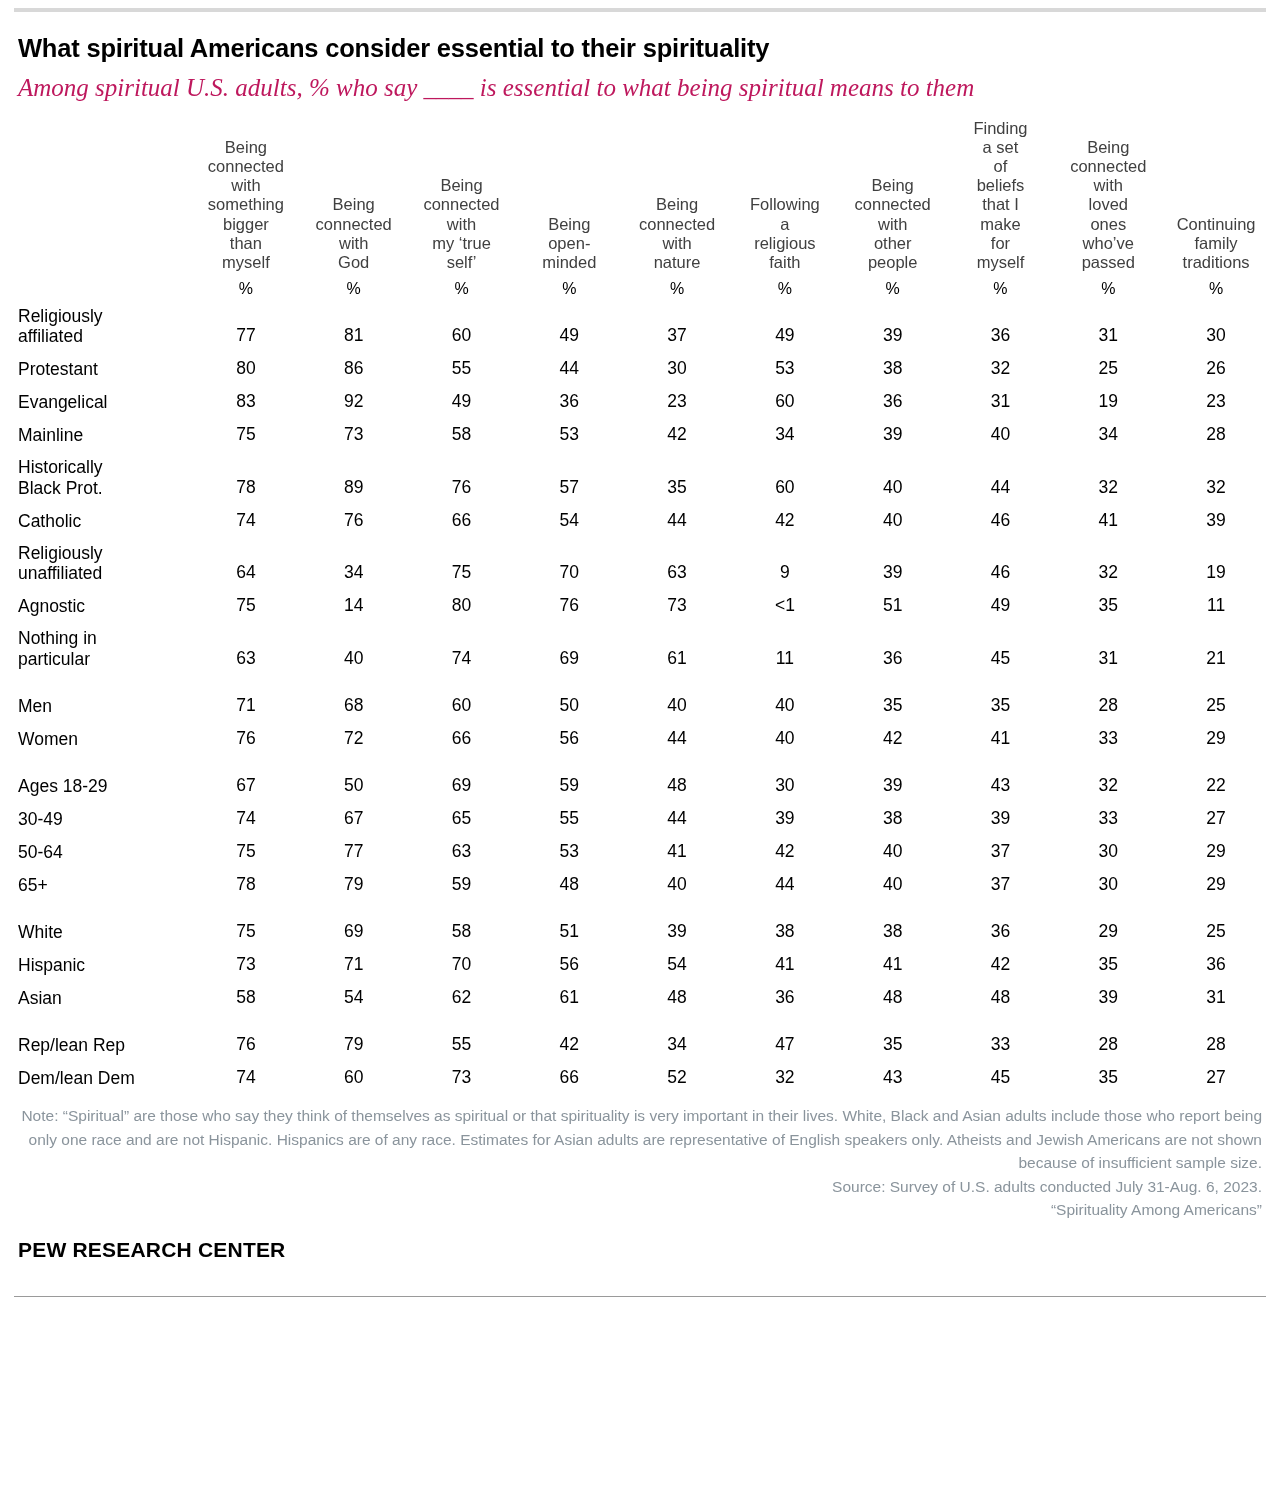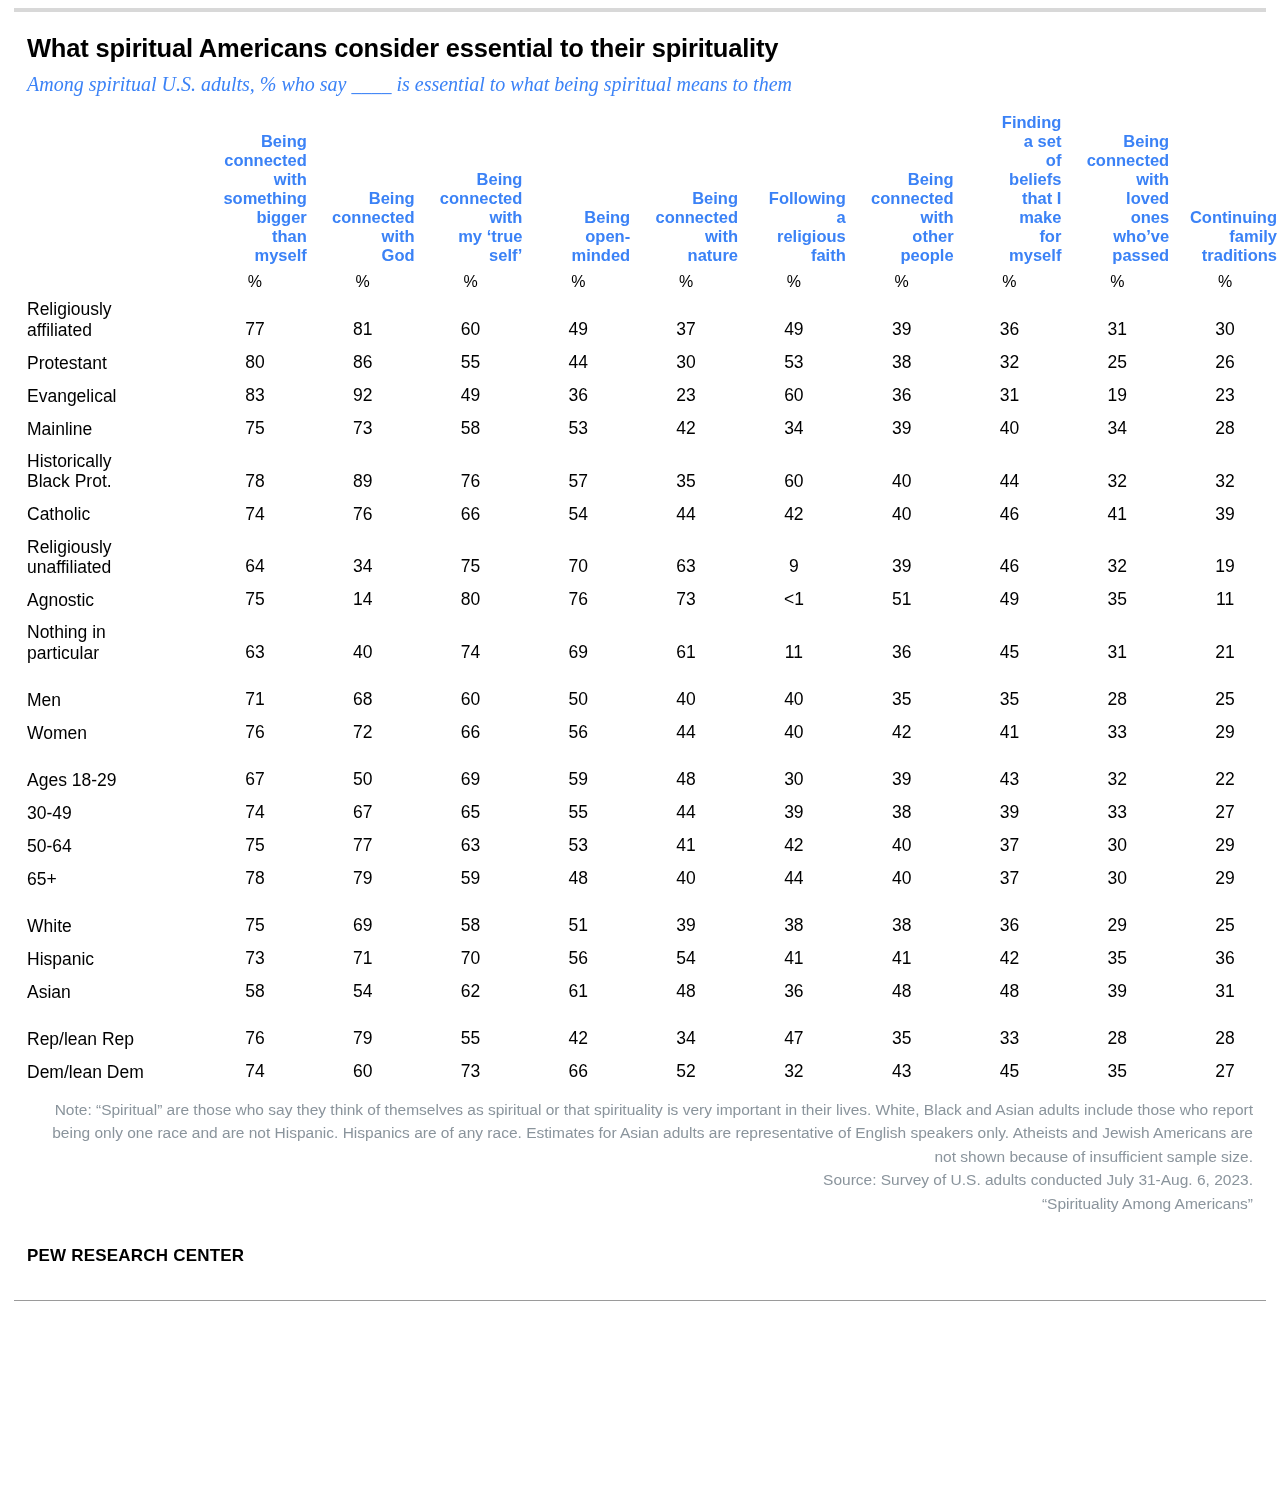--- a/index.html
+++ b/index.html
@@ -13,56 +13,56 @@
     color: #000000;
     width: 1280px;
     min-height: 1506px;
     position: relative;
   }
   .top-rule {
     height: 4px;
     background: #d8d8d8;
     margin: 8px 14px 0 14px;
   }
-  .wrap { padding: 0 27px; }
+  .wrap { padding: 0 18px; }
 
   .title {
     font-size: 25.5px;
     font-weight: bold;
     letter-spacing: -0.2px;
     margin: 22px 0 0 0;
     line-height: 1.1;
     color: #000;
   }
   .subtitle {
     font-family: "Liberation Serif", serif;
     font-style: italic;
-    font-size: 20px;
-    color: #3b82f6;
+    font-size: 25px;
+    color: #be185d;
     margin: 10px 0 0 0;
     line-height: 1.25;
   }
 
   table.data {
     width: 1252px;
     border-collapse: collapse;
     margin-top: 16px;
     table-layout: fixed;
   }
   table.data col.labelcol { width: 174px; }
   table.data col.datacol  { width: 107.8px; }
 
   th.colhead {
     font-size: 16.5px;
-    font-weight: bold;
+    font-weight: normal;
     line-height: 1.155;
-    text-align: right;
+    text-align: center;
     vertical-align: bottom;
     padding: 0 2px 0 2px;
-    color: #3b82f6;
+    color: #404040;
     white-space: pre-line;
   }
   th.labelhead { padding: 0; }
 
   tr.pct-row td {
     font-size: 16px;
     text-align: center;
     padding: 8px 0 2px 0;
     color: #000;
     font-weight: normal;
@@ -96,22 +96,22 @@
     font-size: 15.5px;
     line-height: 1.52;
     color: #8a949c;
     text-align: right;
   }
   .notes p { margin: 0; }
   .source { margin-top: 1px; }
   .reporttitle { margin-top: 1px; }
 
   .pew {
-    margin-top: 30px;
-    font-size: 17px;
+    margin-top: 16px;
+    font-size: 21px;
     font-weight: bold;
     letter-spacing: 0.2px;
     color: #000;
   }
   .bottom-rule {
     height: 1px;
     background: #9a9a9a;
     margin: 34px 14px 0 14px;
   }
 </style>

